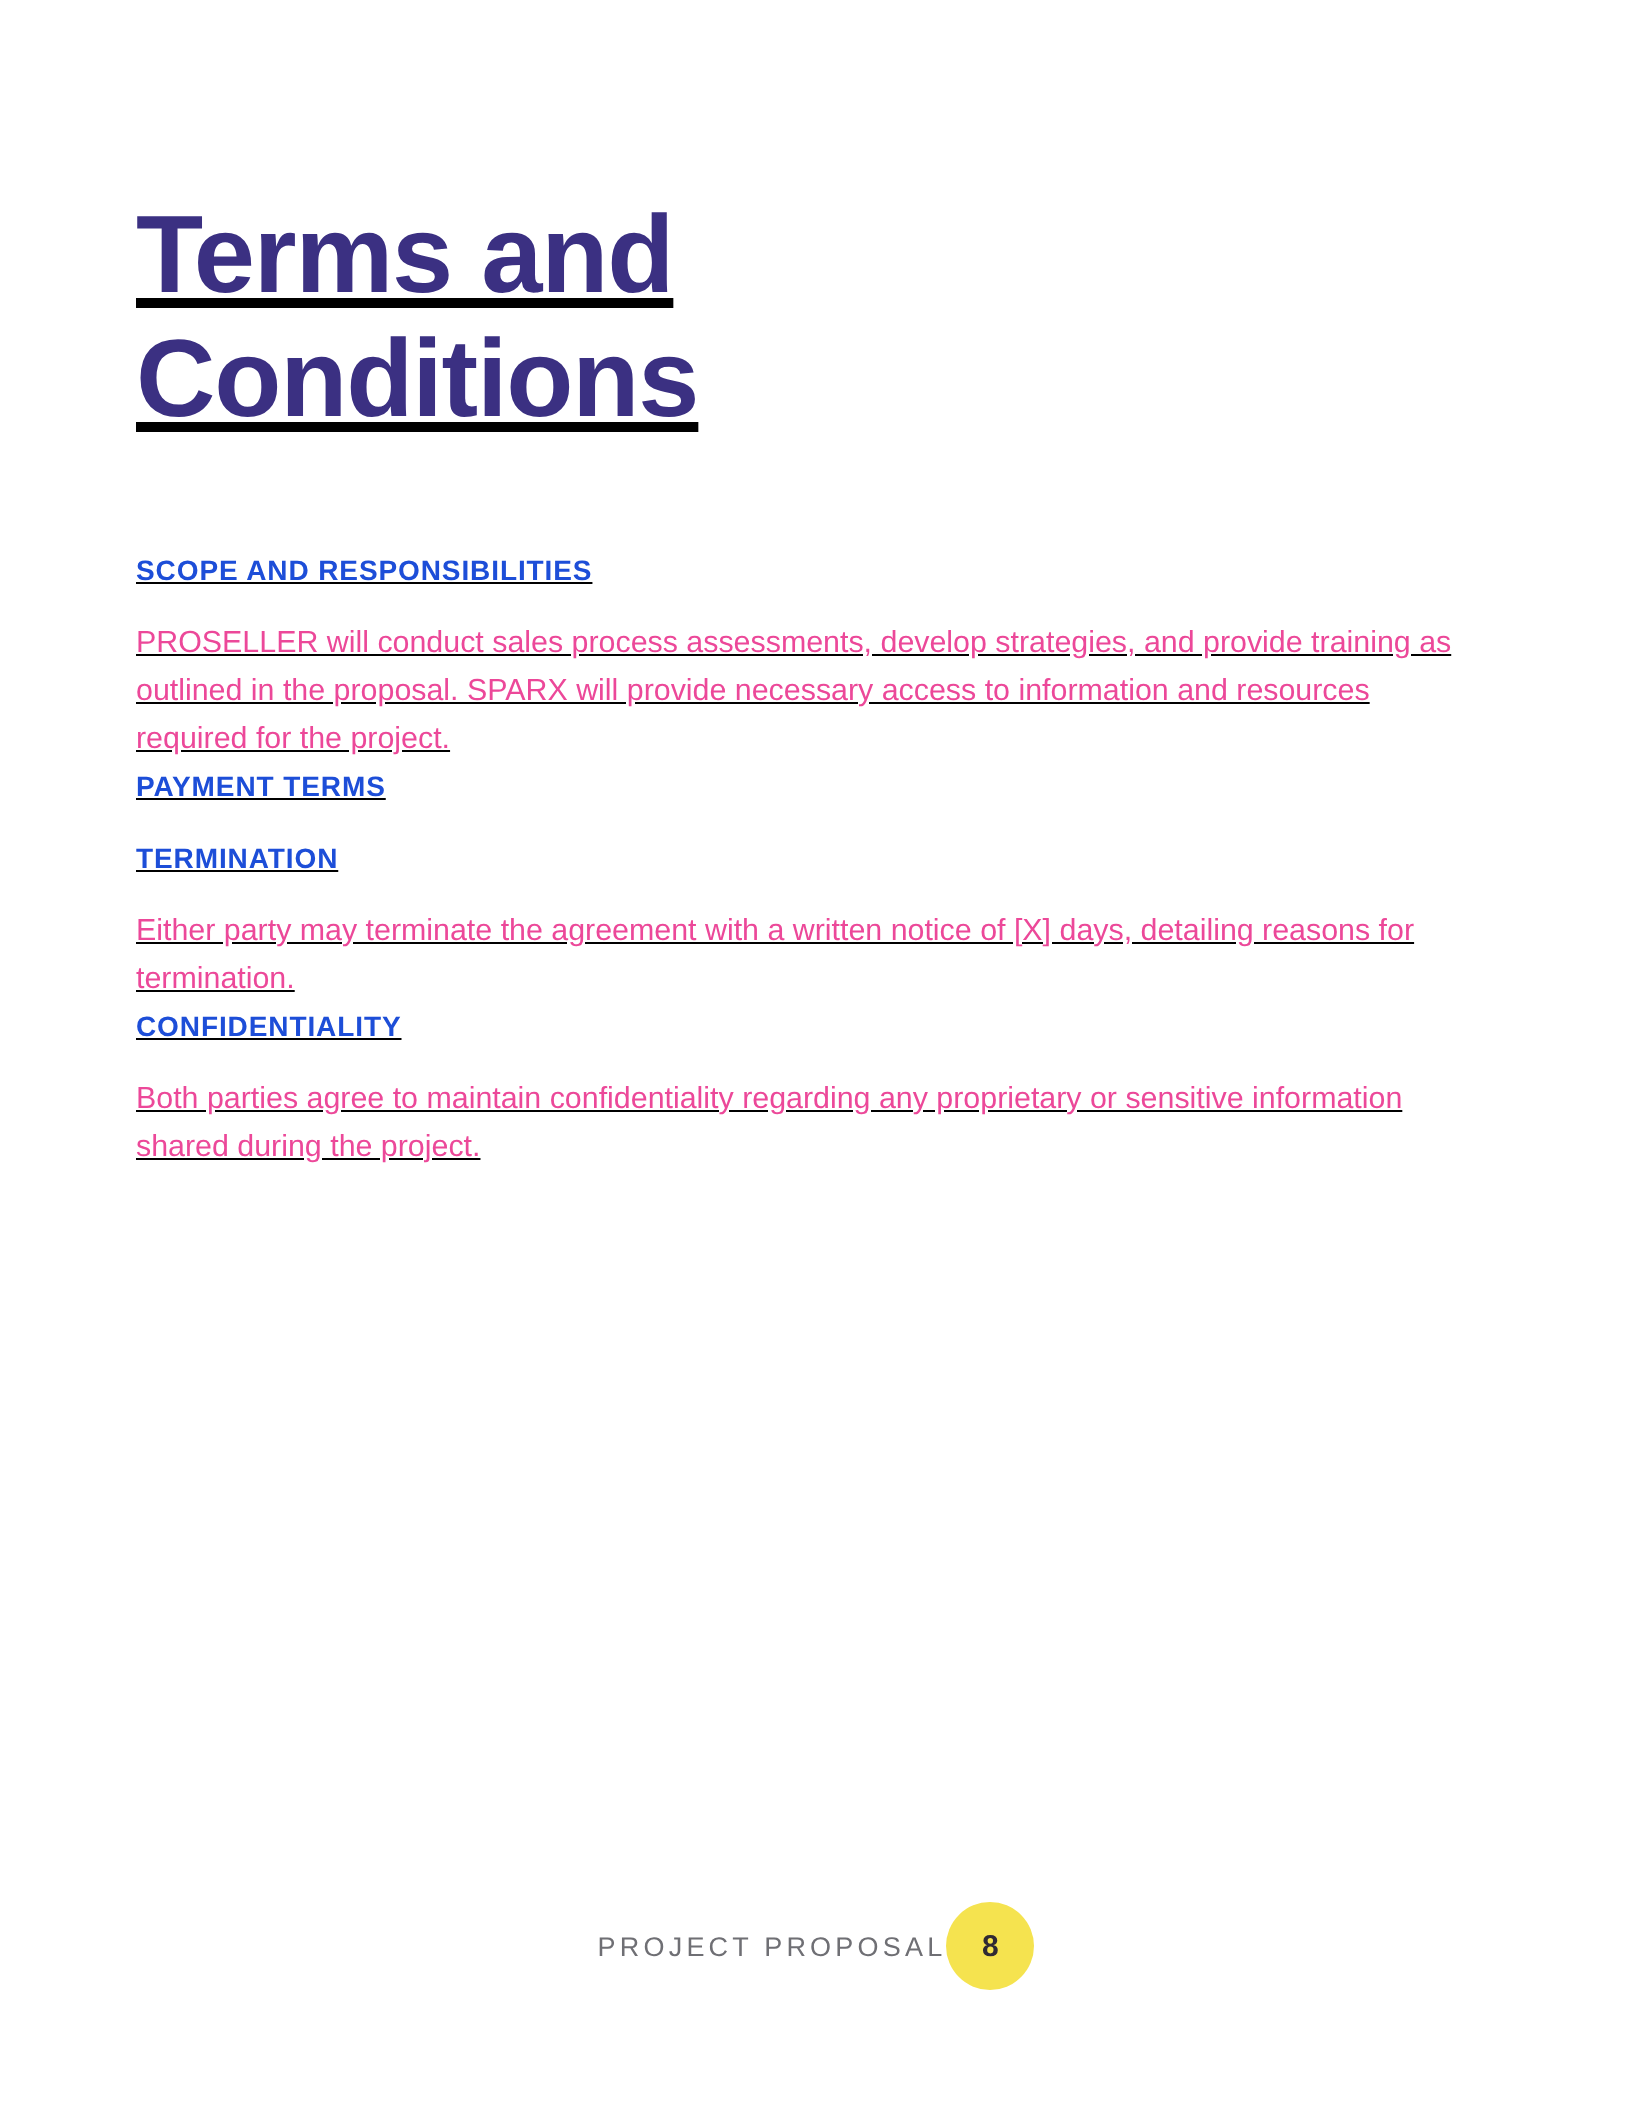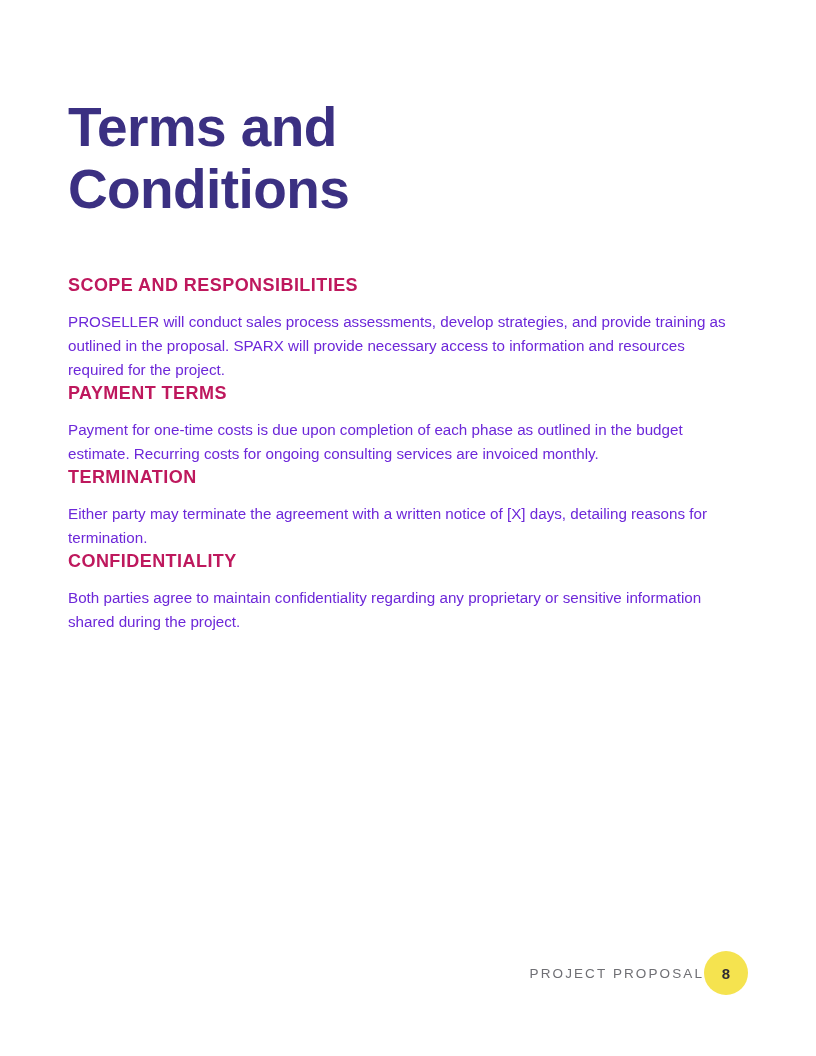--- a/index.html
+++ b/index.html
@@ -21,20 +21,21 @@
     height: 1056px;
     background: #ffffff;
     box-sizing: border-box;
   }
 
   .content {
     position: absolute;
     left: 68px;
     top: 0;
     width: 660px;
+    text-decoration: underline;
   }
 
   
   .doc-title {
     margin: 0;
     padding-top: 96px;
     color: #3b3082;
     font-family: "Liberation Sans", sans-serif;
     font-size: 55px;
     font-weight: 700;
@@ -60,45 +61,45 @@
     padding: 0;
     list-style: none;
   }
   .section {
   }
   .section:first-child {
     margin-top: 54px;
   }
   .section-heading {
     margin: 0 0 14px 0;
-    color: #be185d;
-    font-size: 18px;
+    color: #1d4ed8;
+    font-size: 14px;
     font-weight: 700;
     letter-spacing: 0.45px;
     text-transform: uppercase;
     line-height: 22px;
   }
   .section-body {
     margin: 0;
-    color: #6d28d9;
+    color: #ec4899;
     font-size: 15.2px;
     line-height: 24px;
     font-weight: 400;
   }
 
   
   .footer {
     position: absolute;
     left: 68px;
     right: 68px;
     top: 950px;
     height: 46px;
     display: flex;
     align-items: center;
-    justify-content: flex-end;
+    justify-content: center;
   }
   .footer-label {
     color: #6f6f74;
     font-size: 13.5px;
     letter-spacing: 2.1px;
     text-transform: uppercase;
     font-weight: 400;
   }
   .page-badge {
     width: 44px;
@@ -126,21 +127,20 @@
 
     <div class="sections">
 
       <section class="section">
         <h2 class="section-heading">SCOPE AND RESPONSIBILITIES</h2>
         <p class="section-body">PROSELLER will conduct sales process assessments, develop strategies, and provide training as outlined in the proposal. SPARX will provide necessary access to information and resources required for the project.</p>
       </section>
 
       <section class="section">
         <h2 class="section-heading">PAYMENT TERMS</h2>
-        <p class="section-body">Payment for one-time costs is due upon completion of each phase as outlined in the budget estimate. Recurring costs for ongoing consulting services are invoiced monthly.</p>
       </section>
 
       <section class="section">
         <h2 class="section-heading">TERMINATION</h2>
         <p class="section-body">Either party may terminate the agreement with a written notice of [X] days, detailing reasons for termination.</p>
       </section>
 
       <section class="section">
         <h2 class="section-heading">CONFIDENTIALITY</h2>
         <p class="section-body">Both parties agree to maintain confidentiality regarding any proprietary or sensitive information shared during the project.</p>

